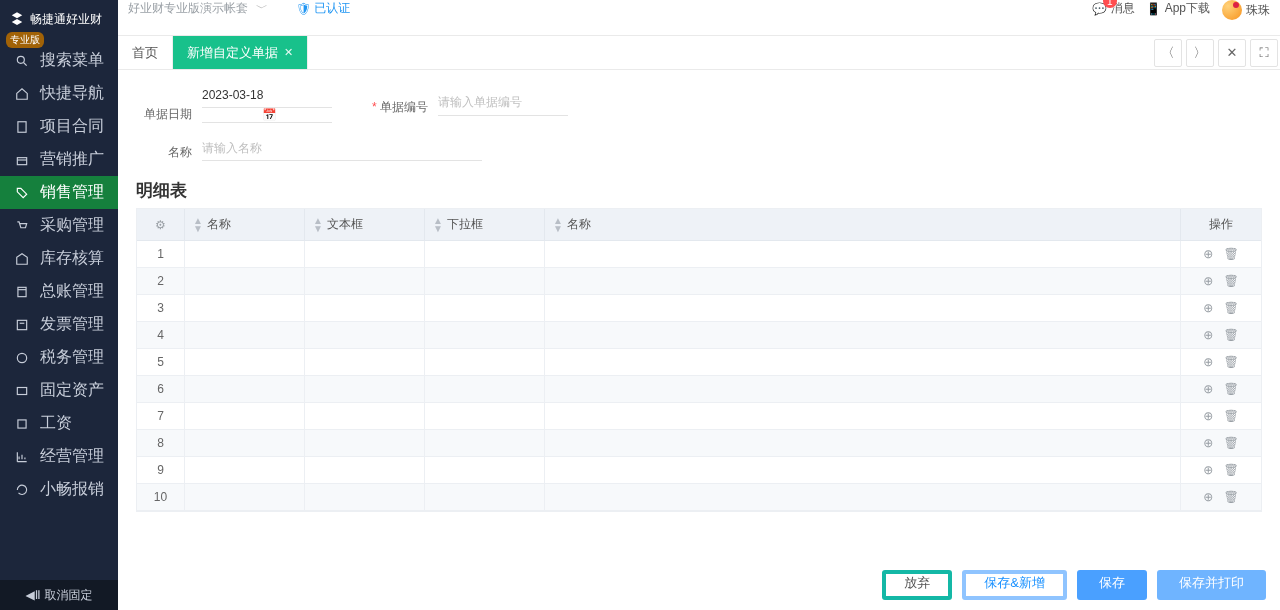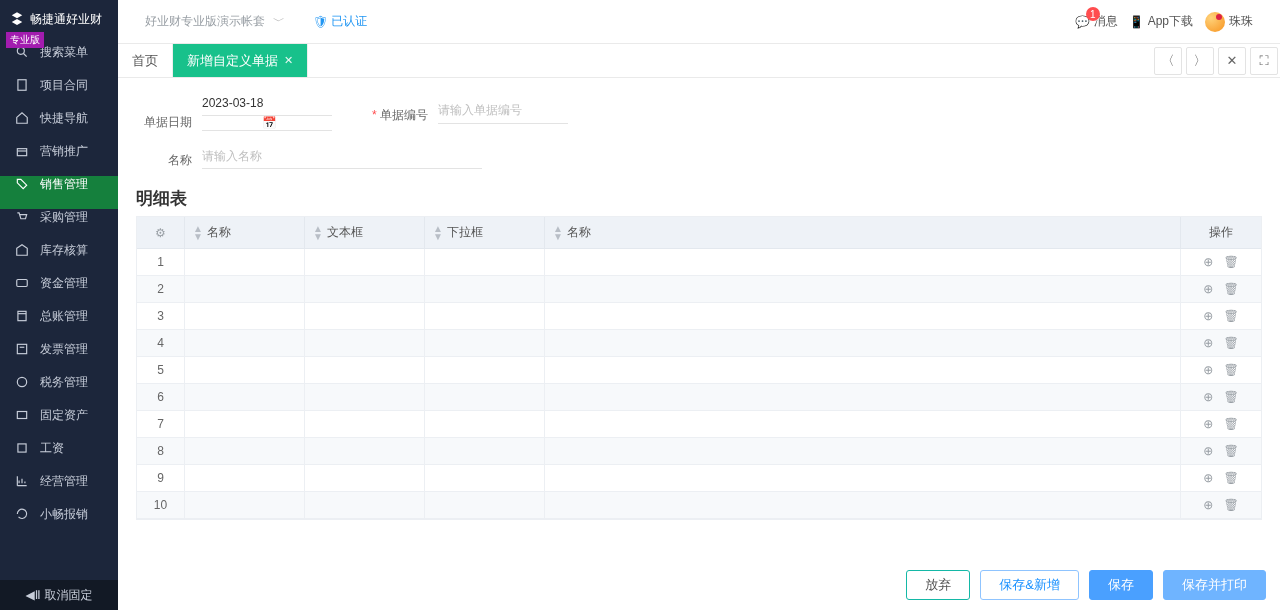--- a/index.html
+++ b/index.html
@@ -4,35 +4,35 @@
 <style>
 * { margin:0; padding:0; box-sizing:border-box; font-family: "Microsoft YaHei", Arial, sans-serif; }
 html,body { width:1280px; height:610px; overflow:hidden; background:#fff; }
 .app { display:flex; width:100%; height:100%; }
 
 
 .sidebar { width:118px; background:#1c263b; color:#c7cdd9; display:flex; flex-direction:column; position:relative; }
 .brand { height:38px; background:#1c263b; display:flex; align-items:center; padding:0 8px; font-size:12px; color:#fff; position:relative; }
 .brand-logo { width:18px; height:18px; margin-right:4px; }
 .brand-logo svg { width:18px; height:18px; }
-.brand-badge { position:absolute; bottom:-10px; left:6px; background:#a21caf; color:#fff; font-size:10px; padding:1px 4px; border-radius:0; }
+.brand-badge { position:absolute; bottom:-10px; left:6px; background:#a16207; color:#fff; font-size:10px; padding:1px 4px; border-radius:6px; }
 .brand-wrap { position:relative; height:38px; }
 .menu { flex:1; overflow:hidden; margin-top:6px; }
-.menu-item { display:flex; align-items:flex-start; height:33px; padding:0 14px; font-size:12px; cursor:pointer; }
+.menu-item { display:flex; align-items:center; height:33px; padding:0 14px; font-size:16px; cursor:pointer; }
 .menu-item.active { background:#15803d; color:#fff; }
 .menu-item .mi-icon { width:16px; height:16px; margin-right:10px; display:flex; align-items:center; justify-content:center; }
 .menu-item .mi-icon svg { width:14px; height:14px; fill:currentColor; stroke:currentColor; }
 .sidebar-footer { height:30px; background:#121925; display:flex; align-items:center; justify-content:center; font-size:12px; cursor:pointer; }
 .sidebar-footer .sf-icon { margin-right:4px; }
 
 
 .content { flex:1; display:flex; flex-direction:column; min-width:0; }
 
 
-.topbar { height:44px; border-bottom:1px solid #eaeaea; display:flex; align-items:center; padding:0 27px; gap:12px; font-size:12px; color:#666; }
+.topbar { height:36px; border-bottom:1px solid #eaeaea; display:flex; align-items:flex-start; padding:0 10px; gap:12px; font-size:12px; color:#666; }
 .account-sel { display:flex; align-items:center; color:#9aa0a6; cursor:pointer; }
 .chev { margin-left:8px; color:#bbb; }
 .verified { display:flex; align-items:center; color:#2196f3; font-weight:500; margin-left:16px; }
 .verified .shield { margin-right:3px; }
 .top-spacer { flex:1; }
 .top-action { display:flex; align-items:center; cursor:pointer; color:#555; position:relative; }
 .top-action .ta-icon { margin-right:3px; }
 .badge { position:absolute; top:-6px; left:10px; background:#ff4d4f; color:#fff; border-radius:8px; min-width:14px; height:14px; font-size:10px; display:flex; align-items:center; justify-content:center; padding:0 3px; }
 .avatar { width:20px; height:20px; border-radius:50%; margin-right:4px; background:radial-gradient(circle at 30% 30%, #ffd27a, #f7931e); position:relative; }
 .avatar:after { content:""; position:absolute; width:6px; height:6px; background:#d24; border-radius:50%; top:2px; left:11px; }
@@ -72,21 +72,21 @@
 .col-a { width:120px; } .col-b { width:120px; } .col-c { width:120px; } .col-d { flex:1; min-width:520px; } .col-op { width:80px; }
 
 .trow { display:flex; border-bottom:1px solid #eceff3; }
 .trow:nth-child(even) { background:#f7f9fb; }
 .td { border-right:1px solid #eceff3; padding:6px 8px; min-height:26px; display:flex; align-items:center; }
 .td.last { border-right:none; justify-content:center; gap:10px; color:#9aa0a6; }
 .td.idx { justify-content:center; color:#666; }
 
 
 .footer { position:absolute; right:14px; bottom:10px; display:flex; gap:10px; font-size:13px; }
-.btn { height:30px; padding:0 18px; display:flex; align-items:center; border-radius:3px; cursor:pointer; border:1px solid #14b8a6; background:#fff; color:#555; }
+.btn { height:30px; padding:0 18px; display:flex; align-items:flex-start; border-radius:3px; cursor:pointer; border:4px solid #14b8a6; background:#fff; color:#555; }
 .btn.outline-blue { border-color:#8fc4ff; color:#1890ff; }
 .btn.blue { background:#4aa0ff; border-color:#4aa0ff; color:#fff; }
 .btn.blue2 { background:#6fb4ff; border-color:#6fb4ff; color:#fff; }
 </style>
 </head>
 <body>
 
 <div class="app">
 
   <div class="sidebar">
@@ -108,32 +108,32 @@
             <svg viewBox="0 0 24 24">
               <circle cx="10" cy="10" r="6" fill="none" stroke="currentColor" stroke-width="2"></circle>
               <line x1="15" y1="15" x2="20" y2="20" stroke="currentColor" stroke-width="2"></line>
             </svg>
           </span>
           <span>搜索菜单</span>
         </div>
       <div class="menu-item">
           <span class="mi-icon">
             <svg viewBox="0 0 24 24">
+              <path d="M3 11l9-8 9 8v10H3z" fill="none" stroke="currentColor" stroke-width="2"></path>
+            </svg>
+          </span>
+          <span>快捷导航</span>
+        </div>
+      <div class="menu-item">
+          <span class="mi-icon">
+            <svg viewBox="0 0 24 24">
               <rect x="5" y="3" width="14" height="18" fill="none" stroke="currentColor" stroke-width="2"></rect>
             </svg>
           </span>
           <span>项目合同</span>
-        </div>
-      <div class="menu-item">
-          <span class="mi-icon">
-            <svg viewBox="0 0 24 24">
-              <path d="M3 11l9-8 9 8v10H3z" fill="none" stroke="currentColor" stroke-width="2"></path>
-            </svg>
-          </span>
-          <span>快捷导航</span>
         </div>
       <div class="menu-item">
           <span class="mi-icon">
             <svg viewBox="0 0 24 24">
               <rect x="4" y="8" width="16" height="12" fill="none" stroke="currentColor" stroke-width="2"></rect>
               <line x1="4" y1="12" x2="20" y2="12" stroke="currentColor" stroke-width="2"></line>
             </svg>
           </span>
           <span>营销推广</span>
         </div>
@@ -153,28 +153,20 @@
           </span>
           <span>采购管理</span>
         </div>
       <div class="menu-item">
           <span class="mi-icon">
             <svg viewBox="0 0 24 24">
               <path d="M3 9l9-6 9 6v12H3z" fill="none" stroke="currentColor" stroke-width="2"></path>
             </svg>
           </span>
           <span>库存核算</span>
-        </div>
-      <div class="menu-item">
-          <span class="mi-icon">
-            <svg viewBox="0 0 24 24">
-              <rect x="3" y="6" width="18" height="12" rx="2" fill="none" stroke="currentColor" stroke-width="2"></rect>
-            </svg>
-          </span>
-          <span>资金管理</span>
         </div>
       <div class="menu-item">
           <span class="mi-icon">
             <svg viewBox="0 0 24 24">
               <rect x="5" y="4" width="14" height="16" fill="none" stroke="currentColor" stroke-width="2"></rect>
               <line x1="5" y1="8" x2="19" y2="8" stroke="currentColor" stroke-width="2"></line>
             </svg>
           </span>
           <span>总账管理</span>
         </div>

